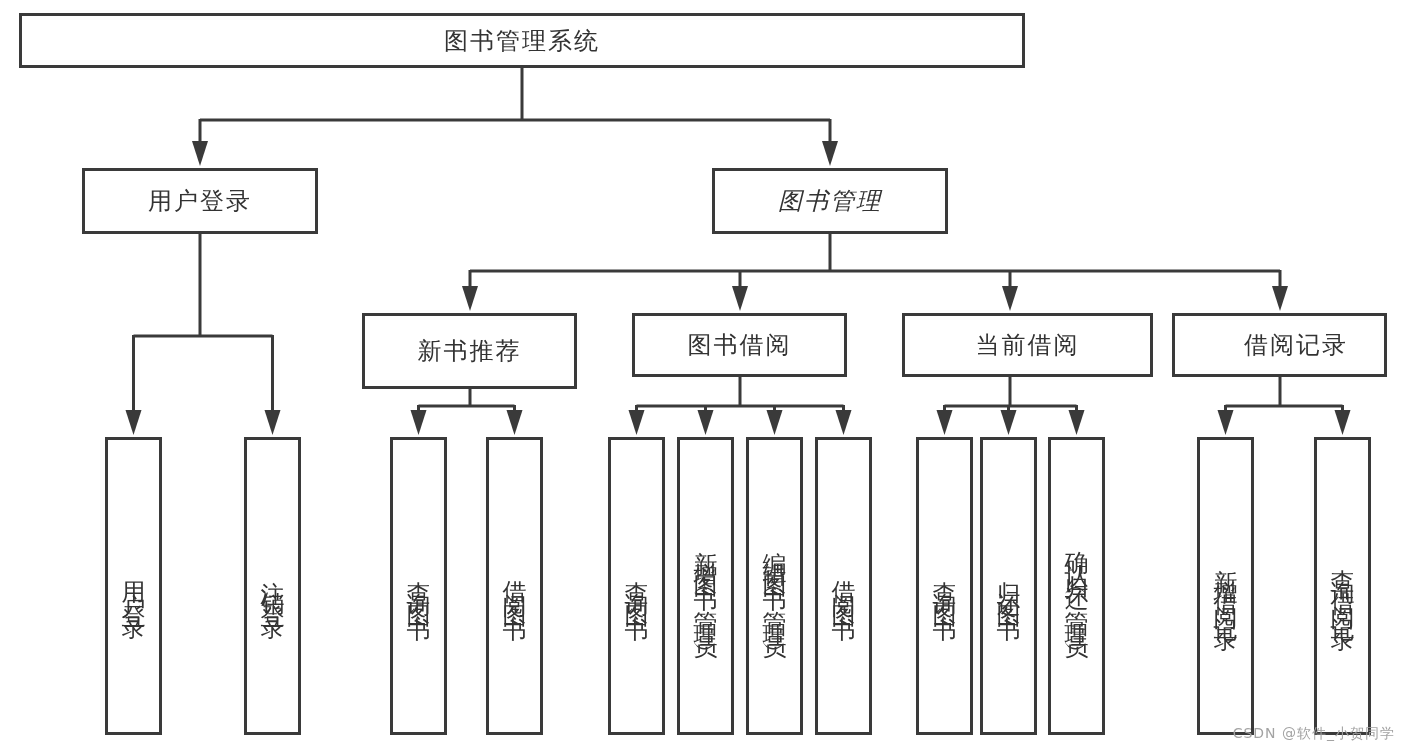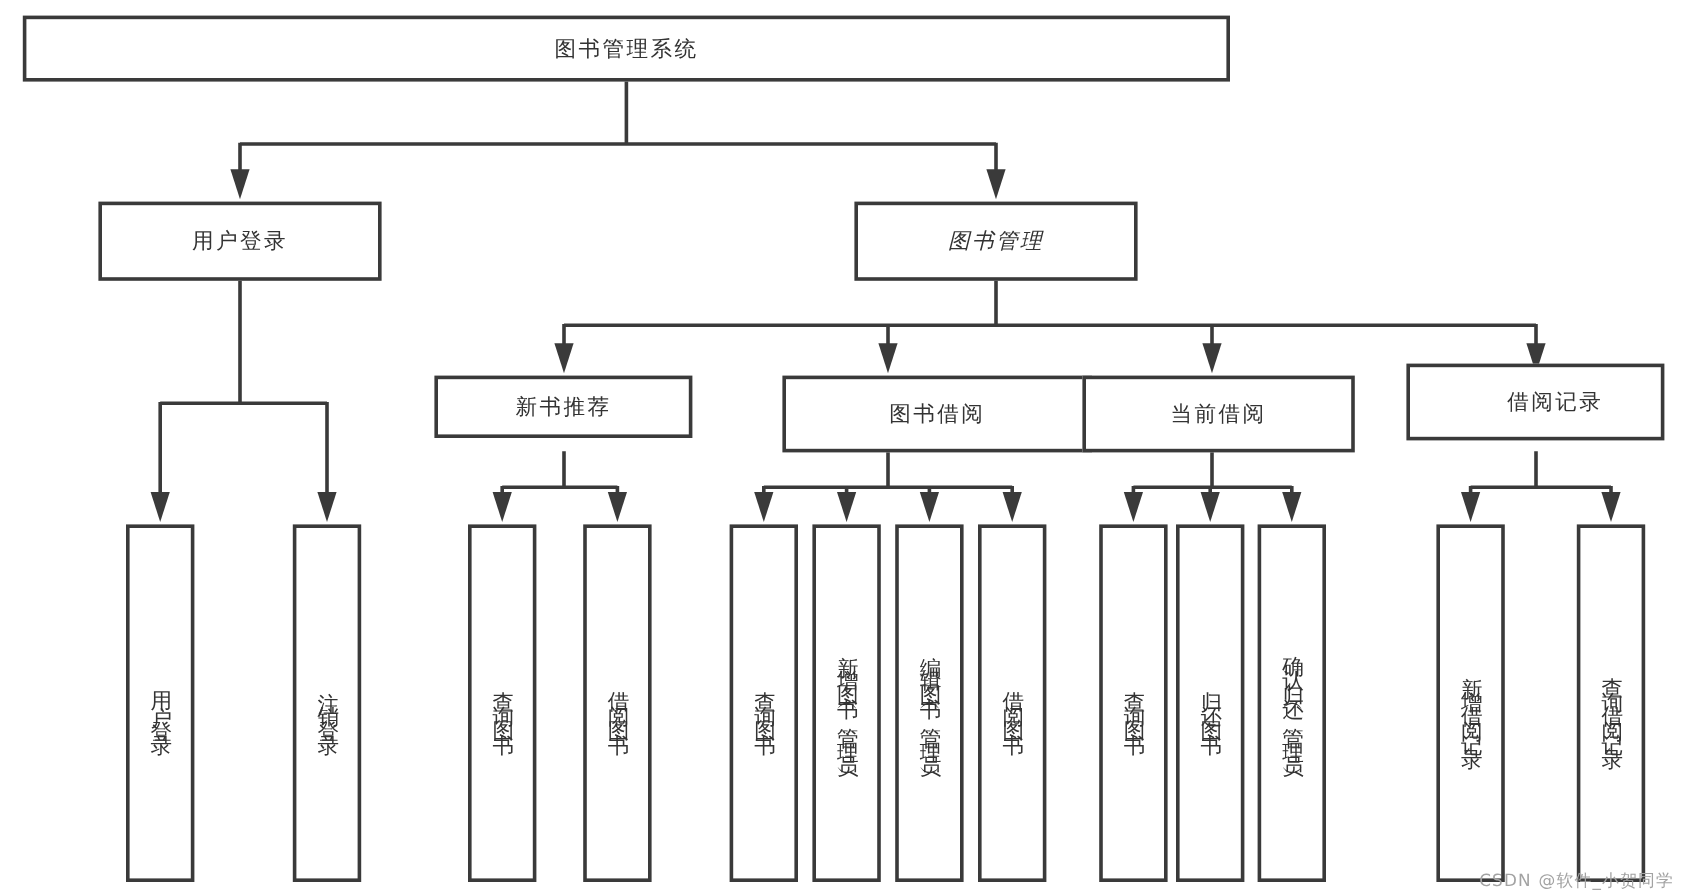--- a/index.html
+++ b/index.html
@@ -11,21 +11,21 @@
     overflow:hidden;
   }
   .wires{position:absolute;left:0;top:0;width:1405px;height:747px;}
   .node{
     position:absolute;
     box-sizing:border-box;
     display:flex;align-items:center;justify-content:center;
     border:3px solid #3a3a3a;
     background:#ffffff;
     color:#333333;
-    font-size:18px;
+    font-size:24px;
   }
   .hbox{letter-spacing:2px;}
   .vbox{
     writing-mode:vertical-rl;
     text-orientation:mixed;
     letter-spacing:12px;
     line-height:1;
   }
   .watermark{
     position:absolute;
@@ -80,24 +80,24 @@
       <polygon points="1225.5,435 1217.5,410 1233.5,410"></polygon>
       <polygon points="1342.5,435 1334.5,410 1350.5,410"></polygon>
     </g>
   </svg>
 
   <div class="node hbox" style="left:19px;top:13px;width:1006px;height:55px;">图书管理系统</div>
 
   <div class="node hbox" style="left:82px;top:168px;width:236px;height:66px;">用户登录</div>
   <div class="node hbox" style="left:712px;top:168px;width:236px;height:66px;font-style:italic;">图书管理</div>
 
-  <div class="node hbox" style="left:362px;top:313px;width:215px;height:52px;">新书推荐</div>
-  <div class="node hbox" style="left:632px;top:313px;width:258px;height:64px;margin-left:20px;">图书借阅</div>
-  <div class="node hbox" style="left:902px;top:313px;width:227px;height:64px;">当前借阅</div>
-  <div class="node hbox" style="left:1172px;top:303px;width:215px;height:64px;padding-left:33px;">借阅记录</div>
+  <div class="node hbox" style="left:362px;top:313px;width:215px;height:76px;">新书推荐</div>
+  <div class="node hbox" style="left:632px;top:313px;width:215px;height:64px;">图书借阅</div>
+  <div class="node hbox" style="left:902px;top:313px;width:251px;height:64px;">当前借阅</div>
+  <div class="node hbox" style="left:1172px;top:313px;width:215px;height:64px;padding-left:33px;">借阅记录</div>
 
   <div class="node vbox" style="left:105px;top:437px;width:57px;height:298px;">用户登录</div>
   <div class="node vbox" style="left:244px;top:437px;width:57px;height:298px;">注销登录</div>
 
   <div class="node vbox" style="left:390px;top:437px;width:57px;height:298px;">查询图书</div>
   <div class="node vbox" style="left:486px;top:437px;width:57px;height:298px;">借阅图书</div>
 
   <div class="node vbox" style="left:608px;top:437px;width:57px;height:298px;">查询图书</div>
   <div class="node vbox" style="left:677px;top:437px;width:57px;height:298px;">新增图书（管理员）</div>
   <div class="node vbox" style="left:746px;top:437px;width:57px;height:298px;">编辑图书（管理员）</div>

